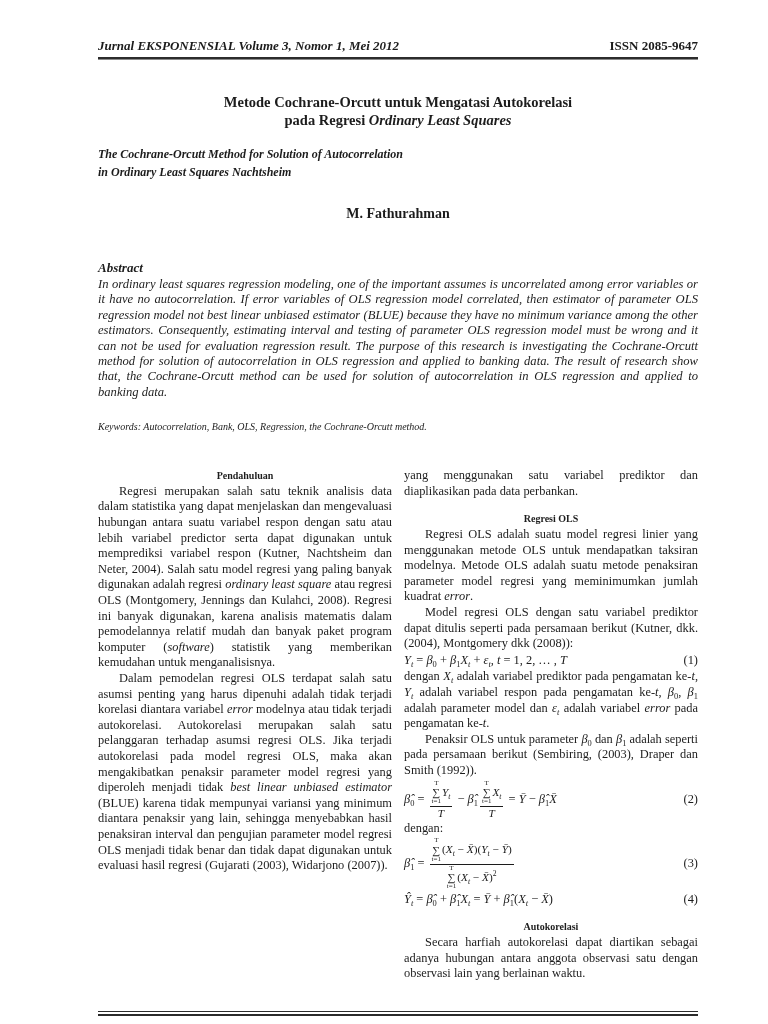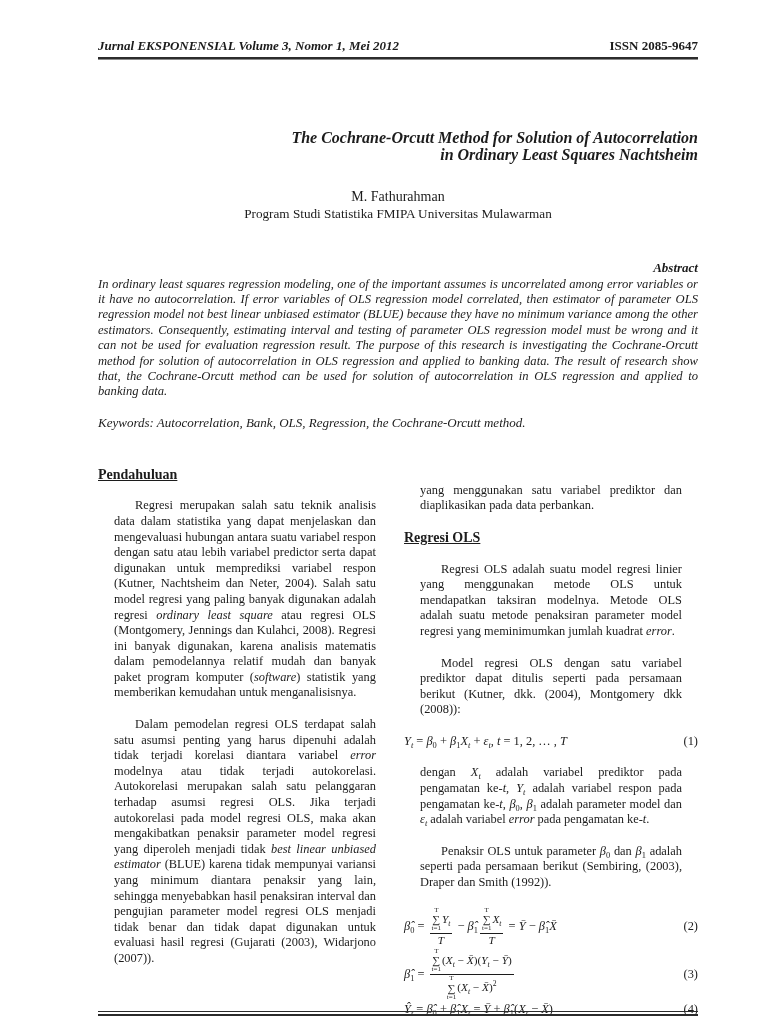--- a/index.html
+++ b/index.html
@@ -4,33 +4,33 @@
 <style>
   html,body{margin:0;padding:0;background:#fff;}
   .page{position:relative;width:768px;height:1024px;overflow:hidden;background:#ffffff;
         font-family:"Liberation Serif", serif;color:#1c1c1c;}
   .content{padding:38px 70px 0 98px;}
   .header{display:flex;justify-content:space-between;align-items:baseline;font-size:13px;gap:48px;}
   .jname{font-weight:700;font-style:italic;}
   .issn{font-weight:700;}
   .header-rule{margin-top:3px;height:2px;background:#2c2c2c;border-bottom:1px solid #8a8a8a;}
   .title-id{margin:34px 0 0;text-align:center;font-size:14.5px;line-height:17.5px;font-weight:700;}
-  .title-en{margin:17px 0 0;text-align:right;font-size:16px;line-height:17.5px;font-weight:700;font-style:italic;}
+  .title-en{margin:17px 0 0;text-align:left;font-size:12px;line-height:17.5px;font-weight:700;font-style:italic;}
   .author-block{margin-top:25px;text-align:center;}
-  .author{font-size:14px;font-weight:400;}
+  .author{font-size:14px;font-weight:700;}
   .affil{font-size:13.2px;margin-top:1px;}
   .abstract{margin-top:38px;}
-  .abs-head{text-align:right;font-weight:700;font-style:italic;font-size:13px;}
+  .abs-head{text-align:left;font-weight:700;font-style:italic;font-size:13px;}
   .abs-text{margin-top:1px;font-style:italic;font-size:12.6px;line-height:15.4px;text-align:justify;}
-  .keywords{margin-top:15px;font-style:italic;font-size:13px;}
+  .keywords{margin-top:21px;font-style:italic;font-size:10px;}
   .cols{margin-top:36px;display:flex;gap:12px;font-size:12.4px;line-height:15.6px;text-align:justify;}
   .col{flex:1;min-width:0;}
-  .col h3{font-size:14px;font-weight:700;margin:12px 0 0;text-align:left;text-decoration:underline;}
+  .col h3{font-size:10px;font-weight:700;margin:12px 0 0;text-align:center;}
   .col h3.first{margin-top:0;}
-  .col p{margin:16px;}
+  .col p{margin:0;}
   .ind{text-indent:21px;}
   .eq{display:flex;justify-content:space-between;align-items:center;margin:1px 0;}
   .eq-num{flex:none;padding-left:4px;}
   .frac{display:inline-flex;flex-direction:column;align-items:center;vertical-align:middle;margin:0 2px;font-size:11.3px;line-height:1.12;}
   .num{border-bottom:1px solid #1c1c1c;padding:0 2px;white-space:nowrap;}
   .den{padding:0 2px;white-space:nowrap;}
   .sig{display:inline-flex;flex-direction:column;align-items:center;vertical-align:middle;line-height:1;margin-right:1px;}
   .sig-t,.sig-b{font-size:7px;line-height:1.1;}
   .sig-m{font-size:11px;line-height:1;}
   sub,sup{font-size:0.68em;line-height:0;}
@@ -43,27 +43,26 @@
 
 <div class="page">
   <div class="content">
 
     <div class="header">
       <span class="jname">Jurnal EKSPONENSIAL Volume 3, Nomor 1, Mei 2012</span>
       <span class="issn">ISSN 2085-9647</span>
     </div>
     <div class="header-rule"></div>
 
-    <h1 class="title-id"><br></h1>
+    <h1 class="title-id"><span>Metode Cochrane-Orcutt untuk Mengatasi Autokorelasi</span><br><span><span>pada Regresi </span><span class="it">Ordinary Least Squares</span></span></h1>
 
     <h2 class="title-en"><span>The Cochrane-Orcutt Method for Solution of Autocorrelation</span><br><span>in Ordinary Least Squares Nachtsheim</span></h2>
 
     <div class="author-block">
       <div class="author">M. Fathurahman</div>
-      <div class="affil">Program Studi Statistika FMIPA Universitas Mulawarman</div>
     </div>
 
     <div class="abstract">
       <div class="abs-head">Abstract</div>
       <p class="abs-text">In ordinary least squares regression modeling, one of the important assumes is uncorrelated among error variables or it have no autocorrelation. If error variables of OLS regression model correlated, then estimator of parameter OLS regression model not best linear unbiased estimator (BLUE) because they have no minimum variance among the other estimators. Consequently, estimating interval and testing of parameter OLS regression model must be wrong and it can not be used for evaluation regression result. The purpose of this research is investigating the Cochrane-Orcutt method for solution of autocorrelation in OLS regression and applied to banking data. The result of research show that, the Cochrane-Orcutt method can be used for solution of autocorrelation in OLS regression and applied to banking data.</p>
       <p class="keywords">Keywords: Autocorrelation, Bank, OLS, Regression, the Cochrane-Orcutt method.</p>
     </div>
 
     <div class="cols">
 
@@ -99,20 +98,21 @@
                 <span class="num"><span class="sig">
                     <span class="sig-t">T</span>
                     <span class="sig-m">∑</span>
                     <span class="sig-b">t=1</span>
                   </span><span class="it">X</span><sub class="it">t</sub></span>
                 <span class="den"><span class="it">T</span></span>
               </span><span> = </span><span class="it">Ȳ</span><span> − </span><span class="it">β̂</span><sub>1</sub><span class="it">X̄</span></span>
           <span class="eq-num">(2)</span>
         </div>
 
+        <p>dengan:</p>
 
         <div class="eq">
           <span class="eq-body"><span class="it">β̂</span><sub>1</sub><span> = </span><span class="frac">
                 <span class="num"><span class="sig">
                     <span class="sig-t">T</span>
                     <span class="sig-m">∑</span>
                     <span class="sig-b">t=1</span>
                   </span><span>(</span><span class="it">X</span><sub class="it">t</sub><span> − </span><span class="it">X̄</span><span>)(</span><span class="it">Y</span><sub class="it">t</sub><span> − </span><span class="it">Ȳ</span><span>)</span></span>
                 <span class="den"><span class="sig">
                     <span class="sig-t">T</span>

